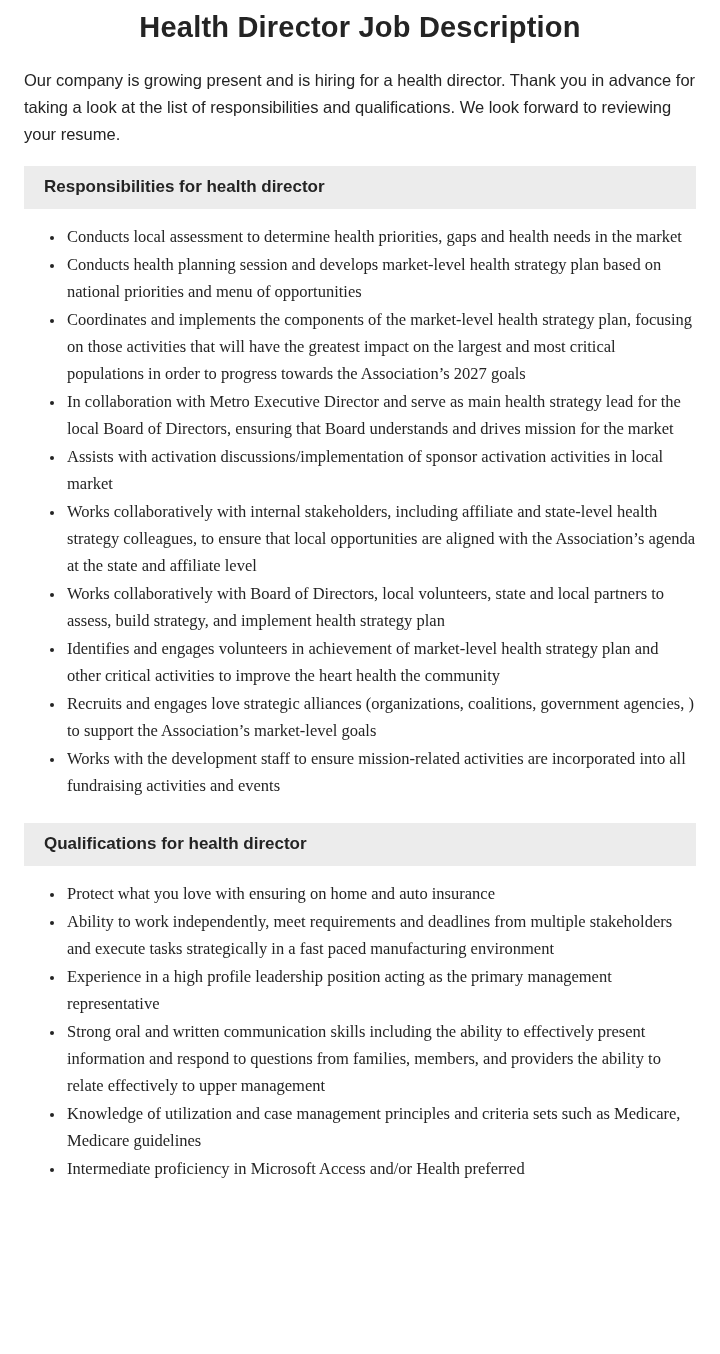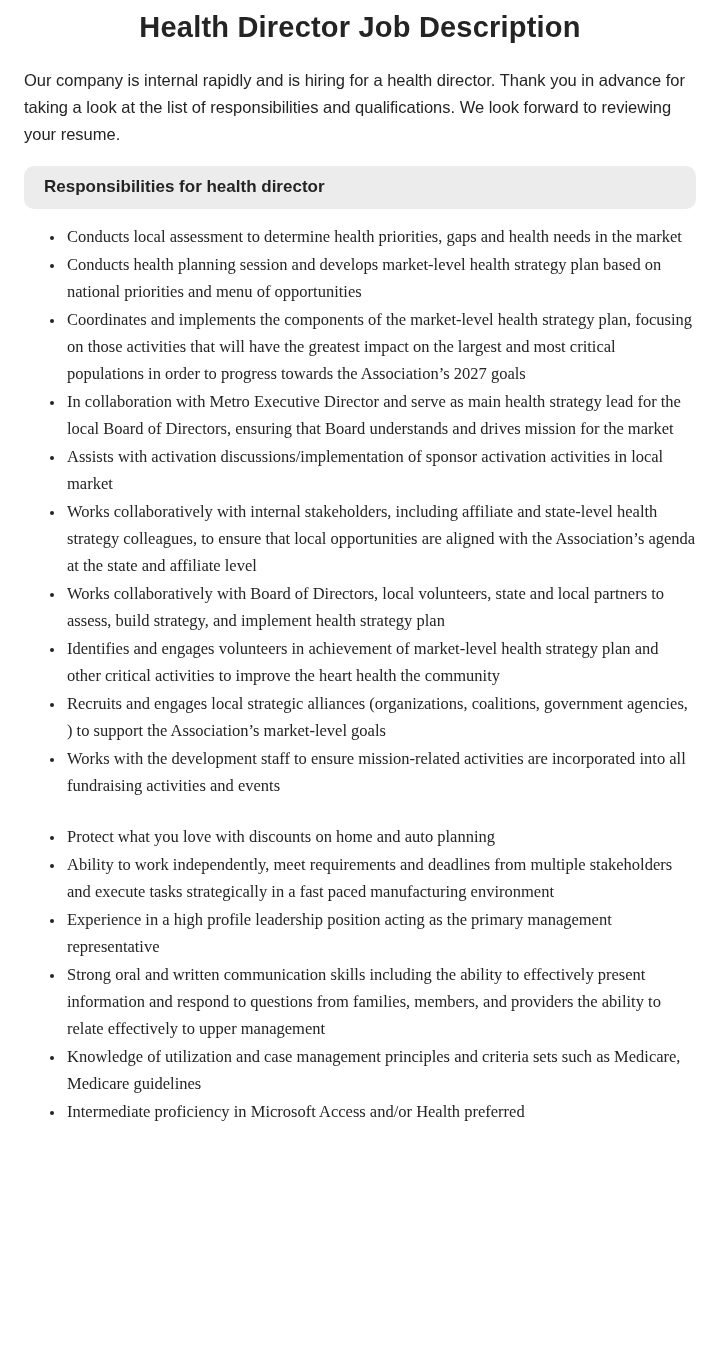--- a/index.html
+++ b/index.html
@@ -36,21 +36,20 @@
     margin: 0 0 18px 0;
   }
   .section { margin: 0 0 14px 0; }
   .section-header {
     background: var(--header-bg);
     font-size: 17px;
     font-weight: bold;
     padding: 12px 4px 13px 20px;
     margin: 0 0 8px 0;
     line-height: 18px;
-    border-radius: 10px;
   }
   ul.bullet-list {
     margin: 14px 0 24px 0;
     padding-left: 41px;
     list-style-type: disc;
   }
   ul.bullet-list li {
     font-size: 16.5px;
     line-height: 27px;
     margin: 0 0 1px 0;
@@ -61,41 +60,42 @@
     font-size: 13px;
   }
 </style>
 </head>
 <body>
 
 <div class="page">
 
   <h1 class="doc-title">Health Director Job Description</h1>
 
-  <p class="intro">Our company is internal rapidly and is hiring for a health director. Thank you in advance for taking a look at the list of responsibilities and qualifications. We look forward to reviewing your resume.</p>
+  <p class="intro">Our company is growing present and is hiring for a health director. Thank you in advance for taking a look at the list of responsibilities and qualifications. We look forward to reviewing your resume.</p>
 
   <div class="section">
     <div class="section-header">Responsibilities for health director</div>
     <ul class="bullet-list">
         <li>Conducts local assessment to determine health priorities, gaps and health needs in the market</li>
         <li>Conducts health planning session and develops market-level health strategy plan based on national priorities and menu of opportunities</li>
         <li>Coordinates and implements the components of the market-level health strategy plan, focusing on those activities that will have the greatest impact on the largest and most critical populations in order to progress towards the Association’s 2027 goals</li>
         <li>In collaboration with Metro Executive Director and serve as main health strategy lead for the local Board of Directors, ensuring that Board understands and drives mission for the market</li>
         <li>Assists with activation discussions/implementation of sponsor activation activities in local market</li>
         <li>Works collaboratively with internal stakeholders, including affiliate and state-level health strategy colleagues, to ensure that local opportunities are aligned with the Association’s agenda at the state and affiliate level</li>
         <li>Works collaboratively with Board of Directors, local volunteers, state and local partners to assess, build strategy, and implement health strategy plan</li>
         <li>Identifies and engages volunteers in achievement of market-level health strategy plan and other critical activities to improve the heart health the community</li>
-        <li>Recruits and engages local strategic alliances (organizations, coalitions, government agencies, ) to support the Association’s market-level goals</li>
+        <li>Recruits and engages love strategic alliances (organizations, coalitions, government agencies, ) to support the Association’s market-level goals</li>
         <li>Works with the development staff to ensure mission-related activities are incorporated into all fundraising activities and events</li>
       </ul>
   </div>
 
   <div class="section">
+    <div class="section-header">Qualifications for health director</div>
     <ul class="bullet-list">
-        <li>Protect what you love with discounts on home and auto planning</li>
+        <li>Protect what you love with ensuring on home and auto insurance</li>
         <li>Ability to work independently, meet requirements and deadlines from multiple stakeholders and execute tasks strategically in a fast paced manufacturing environment</li>
         <li>Experience in a high profile leadership position acting as the primary management representative</li>
         <li>Strong oral and written communication skills including the ability to effectively present information and respond to questions from families, members, and providers the ability to relate effectively to upper management</li>
         <li>Knowledge of utilization and case management principles and criteria sets such as Medicare, Medicare guidelines</li>
         <li>Intermediate proficiency in Microsoft Access and/or Health preferred</li>
       </ul>
   </div>
 
 </div>
 

